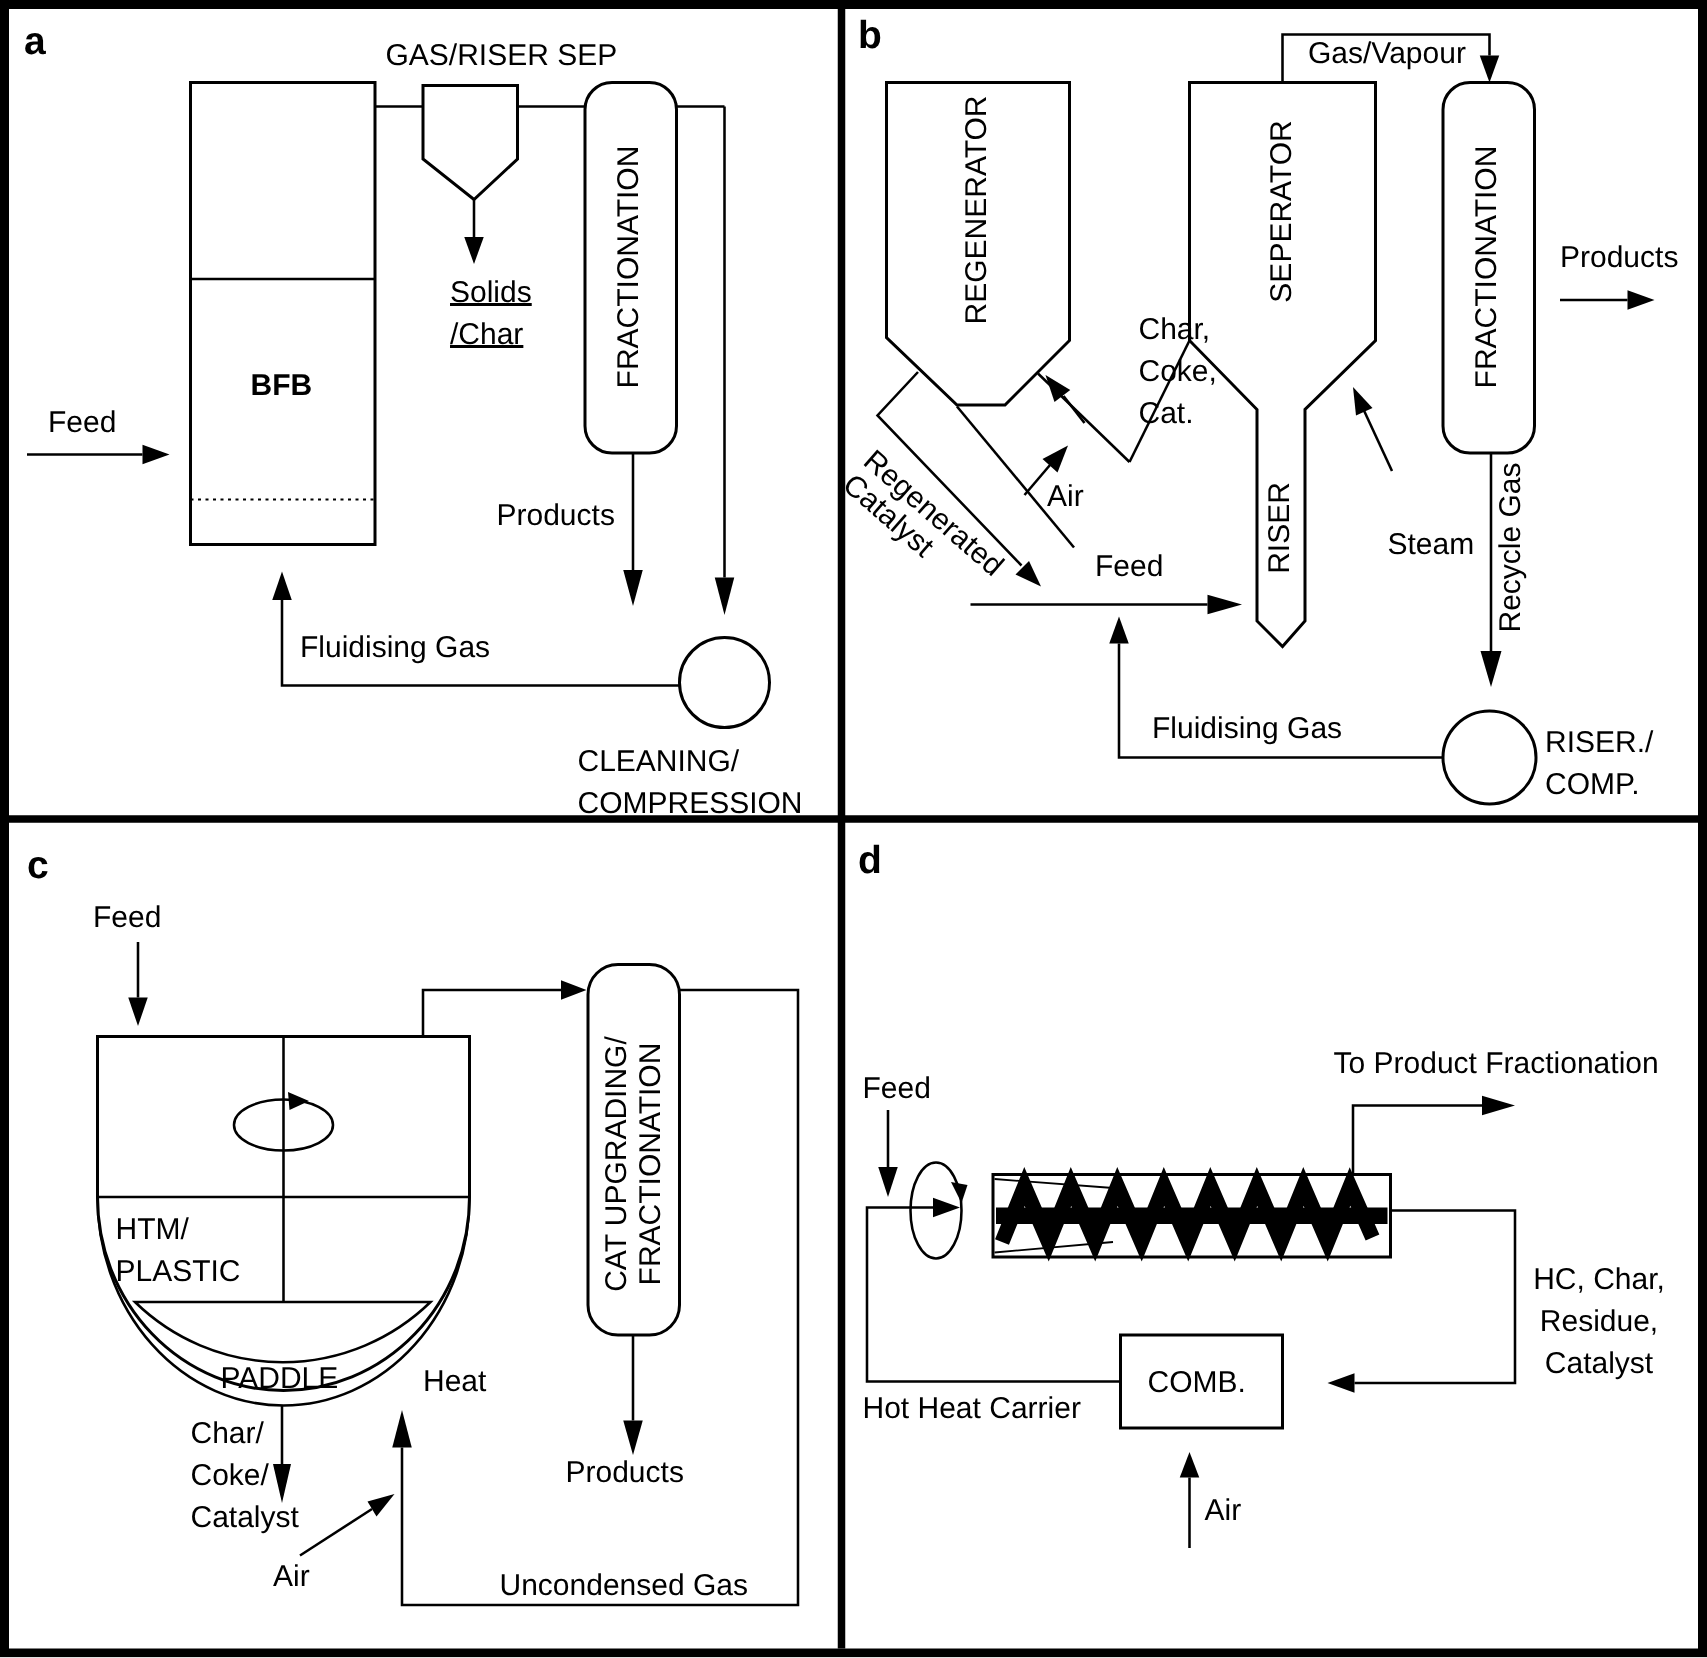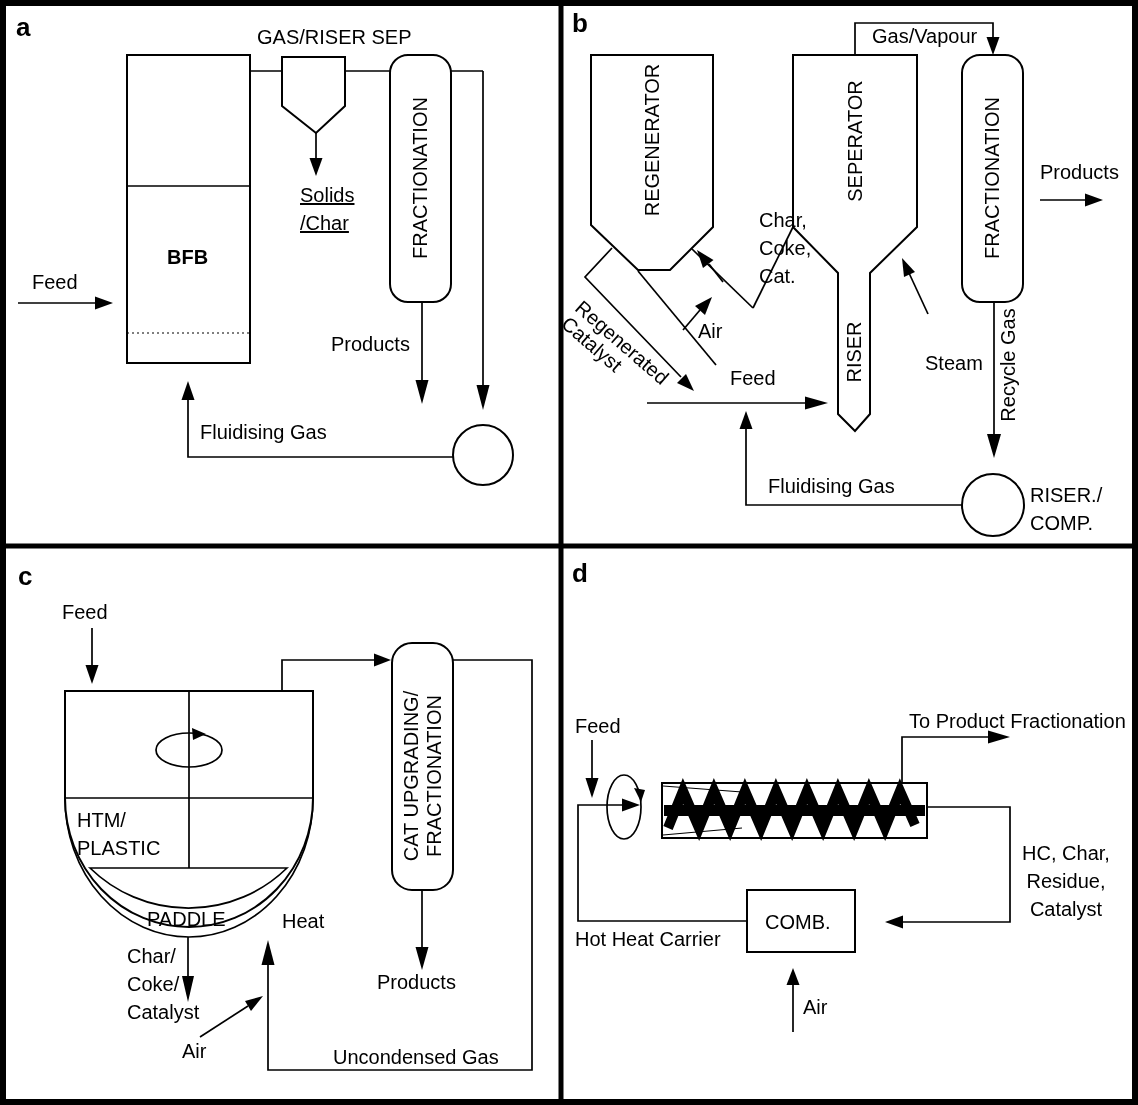--- a/index.html
+++ b/index.html
@@ -148,20 +148,22 @@
 
   <div class="plet" style="left:16px;top:12px;">a</div>
   <div class="lbl" style="left:257px;top:27px;">GAS/RISER SEP</div>
   <div class="lbl" style="left:32px;top:272px;">Feed</div>
   <div class="lbl" style="left:167px;top:247px;font-weight:bold;">BFB</div>
   <div class="lbl mult" style="left:300px;top:181px;text-decoration:underline;">Solids
 /Char</div>
   <div class="vlabel" style="left:420px;top:178px;">FRACTIONATION</div>
   <div class="lbl" style="left:331px;top:334px;">Products</div>
   <div class="lbl" style="left:200px;top:422px;">Fluidising Gas</div>
+  <div class="lbl mult" style="left:385px;top:494px;">CLEANING/
+COMPRESSION</div>
 
   <div class="plet" style="left:572px;top:8px;">b</div>
   <div class="lbl" style="left:872px;top:26px;">Gas/Vapour</div>
   <div class="vlabel" style="left:652px;top:140px;">REGENERATOR</div>
   <div class="vlabel" style="left:855px;top:141px;">SEPERATOR</div>
   <div class="vlabel" style="left:854px;top:352px;">RISER</div>
   <div class="vlabel" style="left:992px;top:178px;">FRACTIONATION</div>
   <div class="lbl mult" style="left:759px;top:206px;">Char,
 Coke,
 Cat.</div>
@@ -186,21 +188,21 @@
   <div class="lbl mult" style="left:95px;top:942px;margin-left:32px;">Char/
 Coke/
 Catalyst</div>
   <div class="lbl" style="left:282px;top:911px;">Heat</div>
   <div class="lbl" style="left:182px;top:1041px;">Air</div>
   <div class="lbl" style="left:377px;top:972px;">Products</div>
   <div class="lbl" style="left:333px;top:1047px;text-align:right;">Uncondensed Gas</div>
 
   <div class="plet" style="left:572px;top:558px;">d</div>
   <div class="lbl" style="left:575px;top:716px;">Feed</div>
-  <div class="lbl" style="left:909px;top:699px;margin-top:12px;">To Product Fractionation</div>
+  <div class="lbl" style="left:889px;top:699px;">To Product Fractionation</div>
   <div class="lbl mult ctr" style="left:1010px;top:839px;width:112px;">HC, Char,
 Residue,
 Catalyst</div>
   <div class="lbl" style="left:765px;top:912px;">COMB.</div>
   <div class="lbl" style="left:575px;top:929px;">Hot Heat Carrier</div>
   <div class="lbl" style="left:803px;top:997px;">Air</div>
 
 </div>
 
 </body></html>

